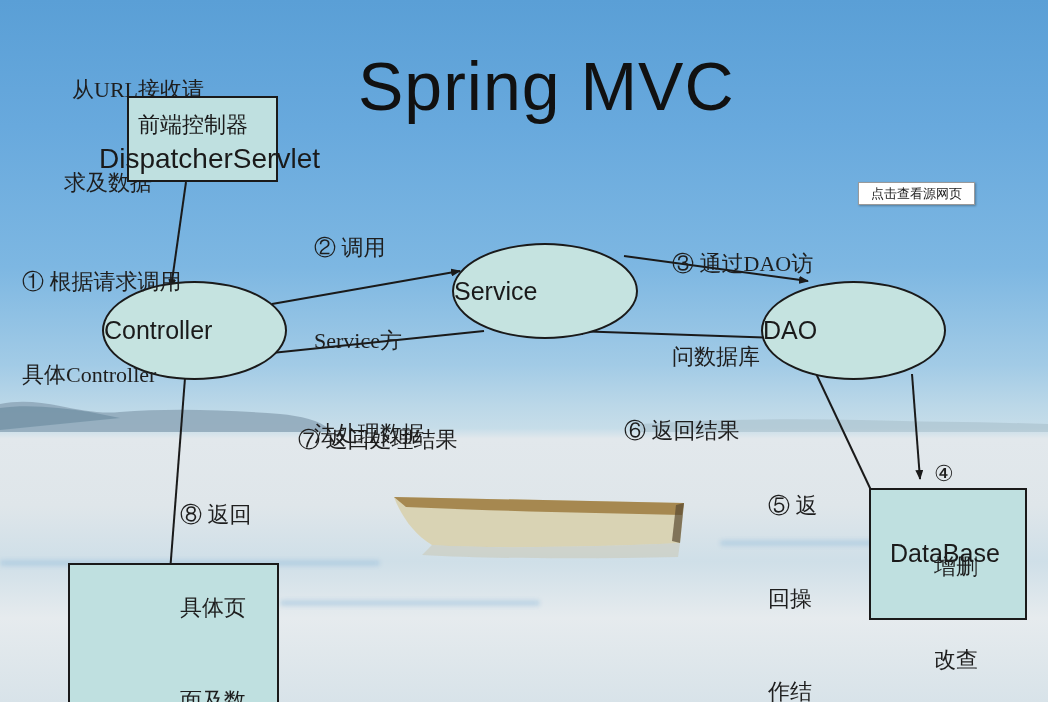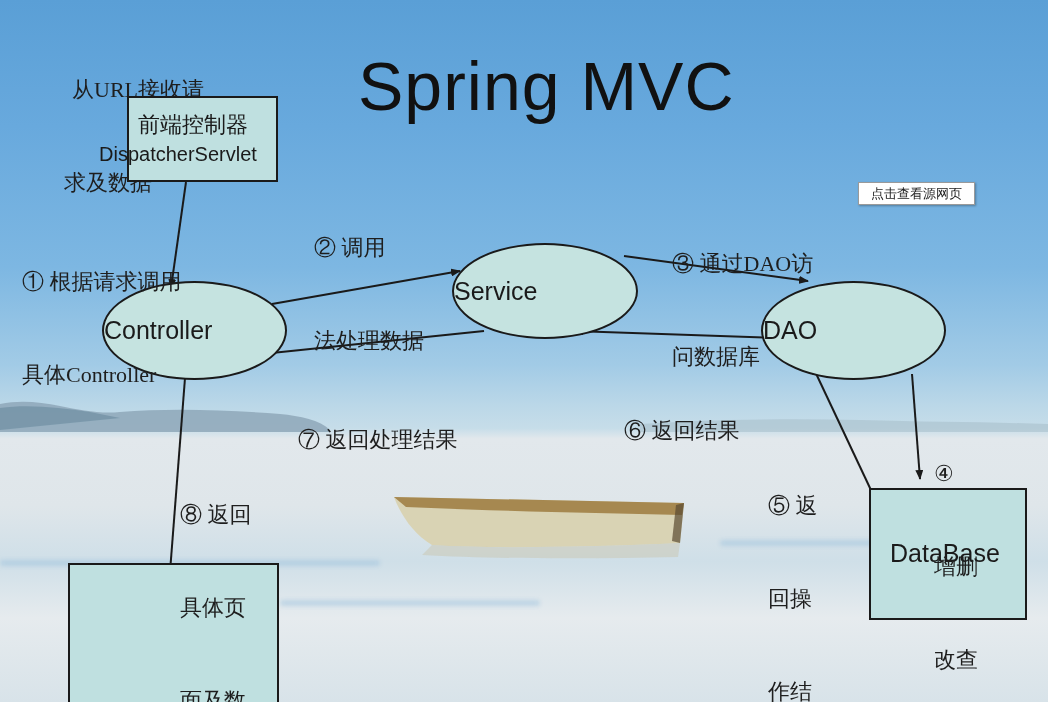--- a/index.html
+++ b/index.html
@@ -68,21 +68,21 @@
 
   <div class="title">Spring MVC</div>
 
   <div class="label" style="left:72px;top:12px;">
     <div>从URL接收请</div>
     <div style="margin-left:-8px;">求及数据</div>
   </div>
 
   <div class="box" style="left:127px;top:96px;width:151px;height:86px;"></div>
   <div class="box-text" style="left:138px;top:110px;font-family:'DejaVu Sans',sans-serif;font-size:22px;">前端控制器</div>
-  <div class="box-text" style="left:99px;top:143px;font-size:20px;">DispatcherServlet</div>
+  <div class="box-text" style="left:99px;top:143px;font-size:28px;">DispatcherServlet</div>
 
   <div class="ellipse" style="left:102px;top:281px;width:185px;height:99px;">
     <span class="node-text">Controller</span>
   </div>
 
   <div class="ellipse" style="left:452px;top:243px;width:186px;height:96px;">
     <span class="node-text">Service</span>
   </div>
 
   <div class="ellipse" style="left:761px;top:281px;width:185px;height:99px;">
@@ -94,20 +94,21 @@
 
   <div class="box" style="left:68px;top:563px;width:211px;height:150px;"></div>
 
   <div class="label" style="left:22px;top:204px;">
     <div><span>①</span> <span>根据请求调用</span></div>
     <div>具体Controller</div>
   </div>
 
   <div class="label" style="left:314px;top:170px;">
     <div><span>②</span> <span>调用</span></div>
+    <div>Service方</div>
     <div>法处理数据</div>
   </div>
 
   <div class="label" style="left:672px;top:186px;">
     <div><span>③</span> <span>通过DAO访</span></div>
     <div>问数据库</div>
   </div>
 
   <div class="label" style="left:934px;top:396px;">
     <div>④</div>

